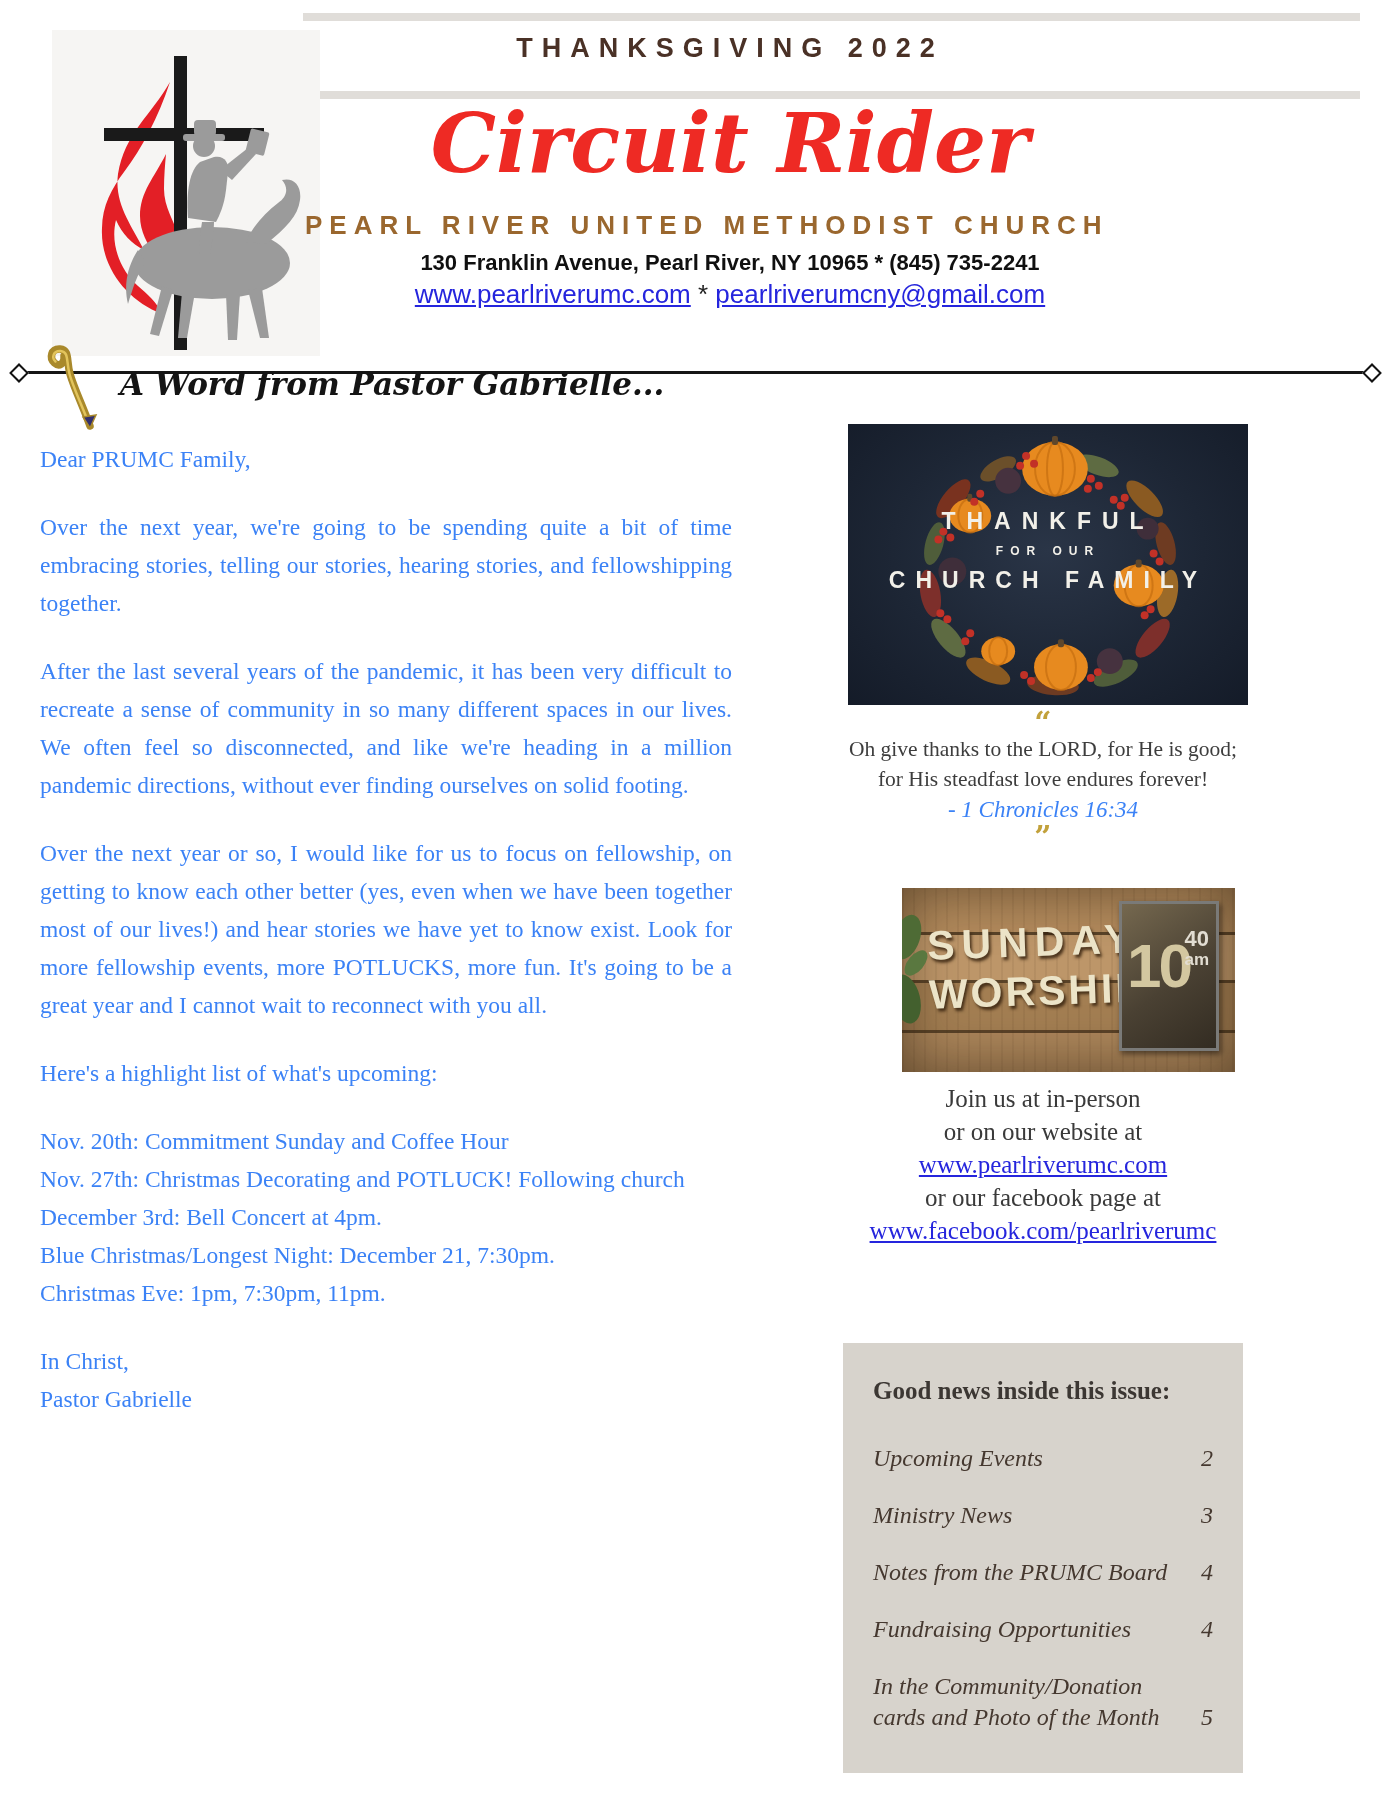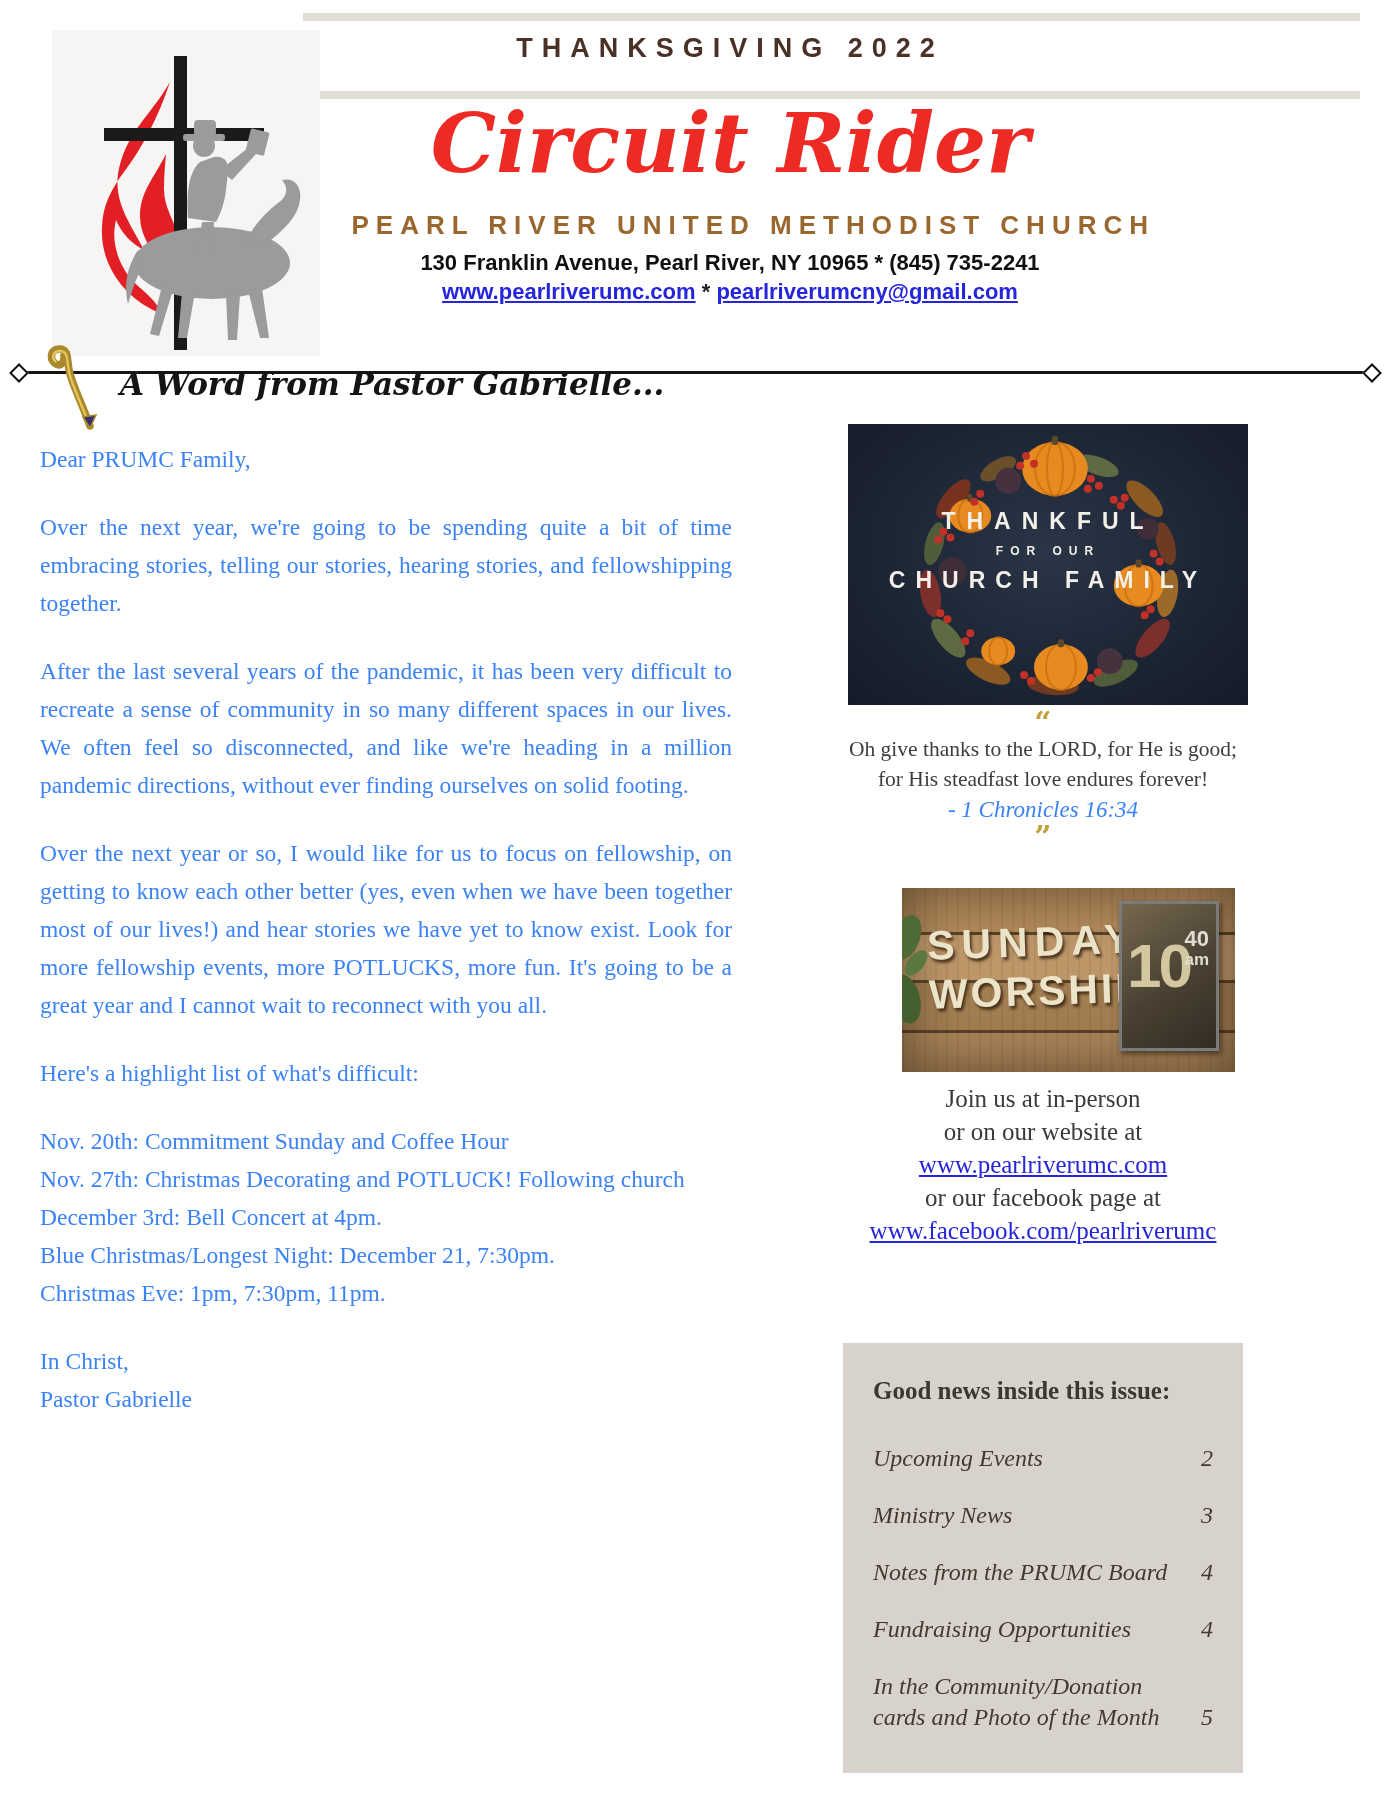--- a/index.html
+++ b/index.html
@@ -11,27 +11,27 @@
   .gray-bar.top{left:303px;top:13px;width:1057px;}
   .gray-bar.second{left:303px;top:91px;width:1057px;}
   .logo-box{position:absolute;left:52px;top:30px;width:268px;height:326px;background:#f6f5f3;}
   .logo-box svg{width:100%;height:100%;display:block;}
   .issue{position:absolute;left:305px;top:33px;width:850px;text-align:center;
          font-family:"Liberation Sans",sans-serif;font-weight:bold;font-size:27px;
          letter-spacing:9px;color:#4a3126;}
   .title{position:absolute;left:305px;top:88px;width:850px;margin:0;text-align:center;
          font-family:"DejaVu Serif",serif;font-style:italic;font-weight:bold;
          font-size:82px;line-height:110px;color:#ee2a24;}
-  .church{position:absolute;left:305px;top:210px;width:850px;text-align:right;
+  .church{position:absolute;left:305px;top:210px;width:850px;text-align:left;
           font-family:"Liberation Sans",sans-serif;font-weight:bold;font-size:26px;
           letter-spacing:7px;color:#9a672e;}
   .address{position:absolute;left:305px;top:250px;width:850px;text-align:center;
            font-family:"Liberation Sans",sans-serif;font-weight:bold;font-size:22px;color:#101010;}
   .contact{position:absolute;left:305px;top:279px;width:850px;text-align:center;
-           font-family:"Liberation Sans",sans-serif;font-weight:bold;font-size:22px;color:#222;}
+           font-family:"Liberation Sans",sans-serif;font-weight:normal;font-size:26px;color:#222;}
   .contact a{color:#2525dd;text-decoration:underline;cursor:pointer;}
 
   
   .divider{position:absolute;left:12px;top:365px;width:1367px;height:15px;
            display:flex;align-items:center;}
   .dmd{width:10px;height:10px;border:2.5px solid #121212;background:#fff;
        transform:rotate(45deg);flex:0 0 auto;}
   .dline{flex:1;height:3.5px;background:#151515;margin:0 -2px;}
 
   
@@ -164,21 +164,21 @@
     <path d="M45 84 C37 63 29 47 25.5 34 C22 20 25 12 16.5 11 C9 10.5 7.5 18 11.5 21.5" fill="none" stroke="#e2c45c" stroke-width="2.5" stroke-linecap="round"></path>
     <path d="M46 88 L52 75 L39 77 Z" fill="#33306e" stroke="#a9892b" stroke-width="1.5"></path>
   </svg>
 
   <div class="pastor-heading">A Word from Pastor Gabrielle...</div>
   <div class="letter">
     <p>Dear PRUMC Family,</p>
     <p>Over the next year, we're going to be spending quite a bit of time embracing stories, telling our stories, hearing stories, and fellowshipping together.</p>
     <p>After the last several years of the pandemic, it has been very difficult to recreate a sense of community in so many different spaces in our lives. We often feel so disconnected, and like we're heading in a million pandemic directions, without ever finding ourselves on solid footing.</p>
     <p>Over the next year or so, I would like for us to focus on fellowship, on getting to know each other better (yes, even when we have been together most of our lives!) and hear stories we have yet to know exist. Look for more fellowship events, more POTLUCKS, more fun. It's going to be a great year and I cannot wait to reconnect with you all.</p>
-    <p>Here's a highlight list of what's difficult:</p>
+    <p>Here's a highlight list of what's upcoming:</p>
     <p class="tight">Nov. 20th: Commitment Sunday and Coffee Hour</p>
     <p class="tight">Nov. 27th: Christmas Decorating and POTLUCK! Following church</p>
     <p class="tight">December 3rd: Bell Concert at 4pm.</p>
     <p class="tight">Blue Christmas/Longest Night: December 21, 7:30pm.</p>
     <p class="tight">Christmas Eve: 1pm, 7:30pm, 11pm.</p>
     <p class="closing">In Christ,</p>
     <p class="sig">Pastor Gabrielle</p>
   </div>
 
   <div class="thankful">

